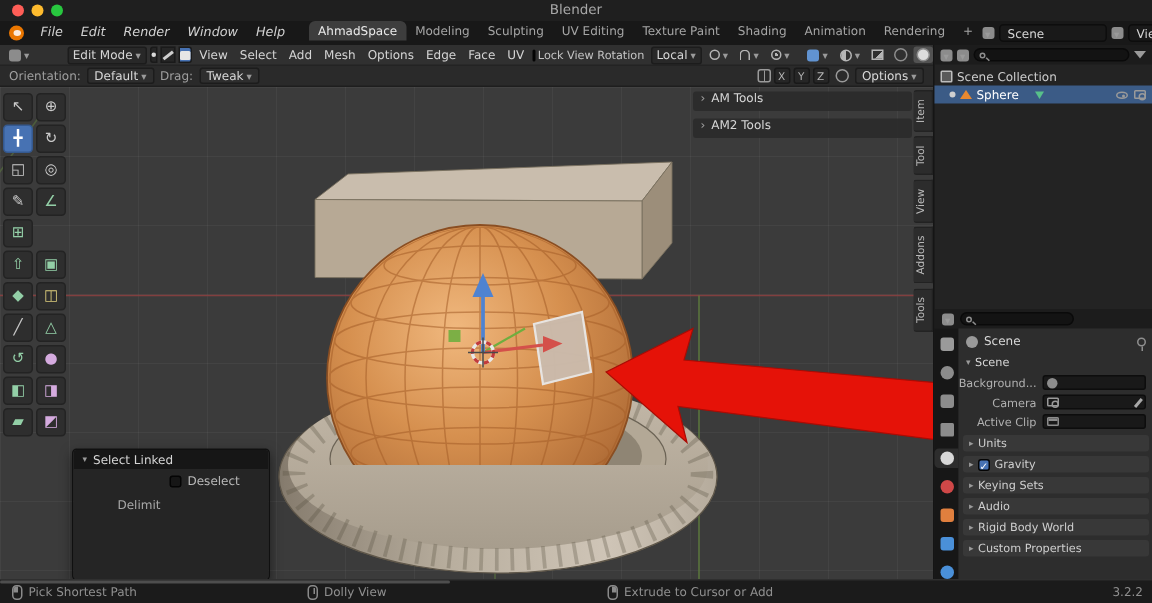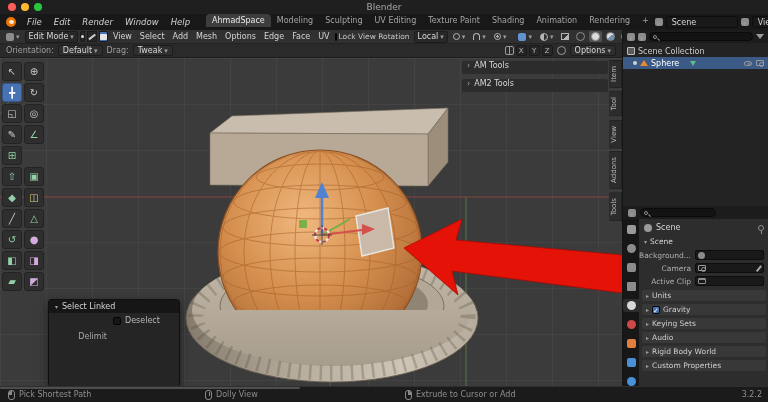--- a/index.html
+++ b/index.html
@@ -20,21 +20,21 @@
   .ws { padding:2px 6px; color:#a5a5a5; font-size:8px; white-space:nowrap; }
   .ws.active { background:#3d3d3d; color:#eaeaea; border-radius:4px 4px 0 0; }
   .topbar-right { margin-left:auto; display:flex; align-items:center; gap:3px; }
   .id-field { display:flex; align-items:center; gap:3px; background:#191919; border:1px solid #0d0d0d; border-radius:3px; height:12px; padding:0 5px; color:#d6d6d6; font-size:8px; }
   .mini-ic { width:8px; height:8px; background:#8c8c8c; border-radius:2px; display:inline-block; }
   .caret::after { content:"▾"; font-size:7px; color:#9a9a9a; margin-left:2px; }
 
   
   .vheader { position:absolute; top:30px; left:0; width:622px; height:14px; background:#303030; border-bottom:1px solid #232323; display:flex; align-items:center; padding:0 3px; gap:2px; }
   .hdr-btn { display:flex; align-items:center; height:12px; padding:0 3px; border-radius:2px; color:#d6d6d6; font-size:8px; white-space:nowrap; }
-  .hdr-btn.pill { background:#282828; border:1px solid #1c1c1c; }
+  .hdr-btn.pill { background:#282828; border:1px solid #1c1c1c;margin-left:20px; }
   .mode-btn { width:13px; height:11px; background:#262626; border:1px solid #1a1a1a; display:flex; align-items:center; justify-content:center; }
   .mode-btn.active { background:#4772b3; }
   .mode-btn .dot { width:3px; height:3px; background:#d9d9d9; border-radius:50%; }
   .mode-btn .edge { width:8px; height:1.5px; background:#cfcfcf; transform:rotate(-38deg); }
   .mode-btn .face { width:7px; height:6px; background:#e6e6e6; border-radius:1px; }
   .vmenu { padding:0 3px; color:#d4d4d4; font-size:8px; white-space:nowrap; }
   .chk { width:8px; height:8px; background:#161616; border:1px solid #040404; border-radius:2px; display:inline-block; }
   .chk.checked { background:#4772b3; color:#fff; font-size:7px; line-height:8px; text-align:center; }
   .shade-ball { width:9px; height:9px; border-radius:50%; border:1px solid #8e8e8e; }
   .shade-ball.wire { background:transparent; }

